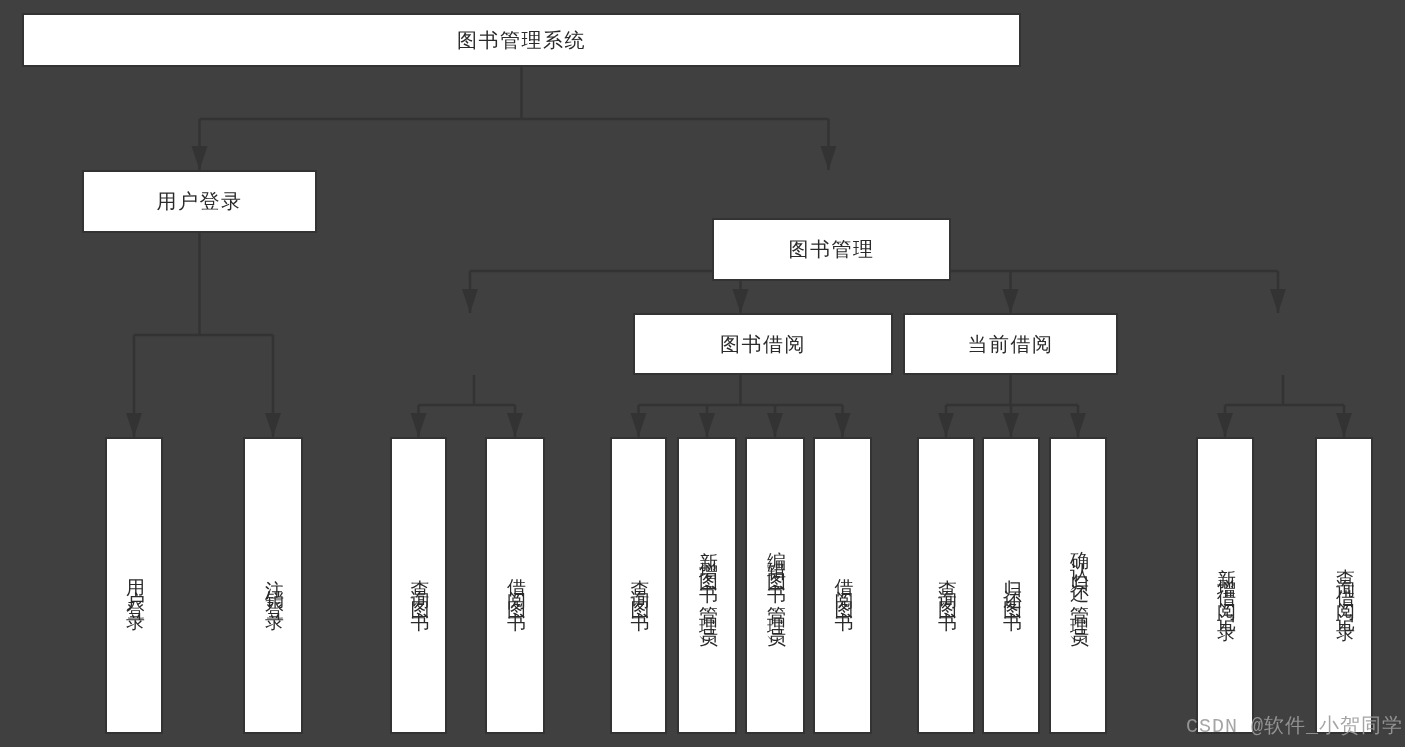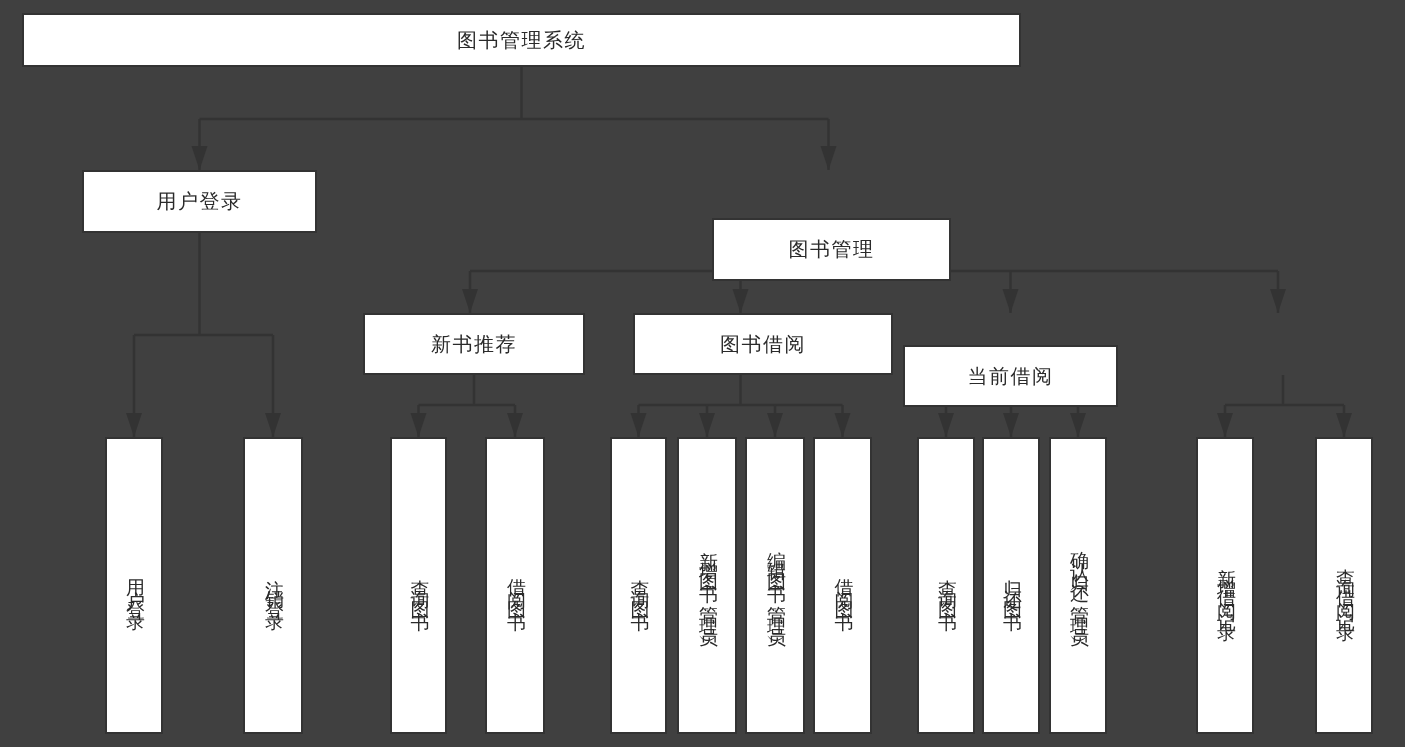--- a/index.html
+++ b/index.html
@@ -20,21 +20,21 @@
     writing-mode:vertical-lr; text-orientation:mixed;
     font-size:19px; letter-spacing:11px; line-height:1;
     top:437px; height:297px;
   }
   
   #root  { left:22px;  top:13px;  width:999px; height:54px; }
   #l2a   { left:82px;  top:170px; width:235px; height:63px; }
   #l2b   { left:712px; top:170px; width:239px; height:63px;margin-top:48px; }
   #l3a   { left:363px; top:313px; width:222px; height:62px; }
   #l3b   { left:633px; top:313px; width:260px; height:62px; }
-  #l3c   { left:903px; top:313px; width:215px; height:62px;margin-top:32px; }
+  #l3c   { left:903px; top:313px; width:215px; height:62px; }
   #l3d   { left:1173px;top:313px; width:220px; height:62px; }
   .watermark {
     position:absolute; right:10px; bottom:8px; z-index:3;
     font-size:20px; color:var(--wm,#9c9c9c); opacity:.9; letter-spacing:1px;
   }
 </style>
 </head>
 <body>
 
 <div class="canvas">
@@ -77,21 +77,20 @@
       <line x1="1225" y1="405" x2="1225" y2="437" marker-end="url(#arw)"></line>
       <line x1="1344" y1="405" x2="1344" y2="437" marker-end="url(#arw)"></line>
     </g>
   </svg>
 
   <div class="node h" id="root">图书管理系统</div>
 
   <div class="node h" id="l2a">用户登录</div>
   <div class="node h" id="l2b">图书管理</div>
 
-  <div class="node h" id="l3a">新书推荐</div>
   <div class="node h" id="l3b">图书借阅</div>
   <div class="node h" id="l3c">当前借阅</div>
 
   <div class="node v" style="left:105px;width:58px">用户登录</div>
   <div class="node v" style="left:243px;width:60px">注销登录</div>
 
   <div class="node v" style="left:390px;width:57px">查询图书</div>
   <div class="node v" style="left:485px;width:60px">借阅图书</div>
 
   <div class="node v" style="left:610px;width:57px">查询图书</div>
@@ -99,13 +98,14 @@
   <div class="node v" style="left:745px;width:60px">编辑图书（管理员）</div>
   <div class="node v" style="left:813px;width:59px">借阅图书</div>
 
   <div class="node v" style="left:917px;width:58px">查询图书</div>
   <div class="node v" style="left:982px;width:58px">归还图书</div>
   <div class="node v" style="left:1049px;width:58px">确认归还（管理员）</div>
 
   <div class="node v" style="left:1196px;width:58px">新增借阅记录</div>
   <div class="node v" style="left:1315px;width:58px">查询借阅记录</div>
 
+  <div class="watermark">CSDN @软件_小贺同学</div>
 </div>
 
 </body></html>

